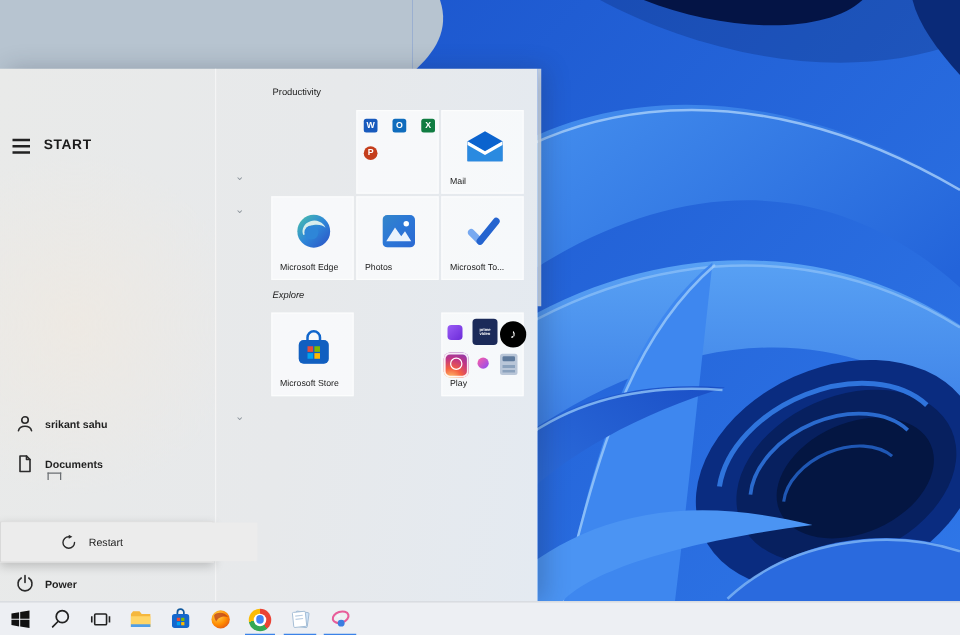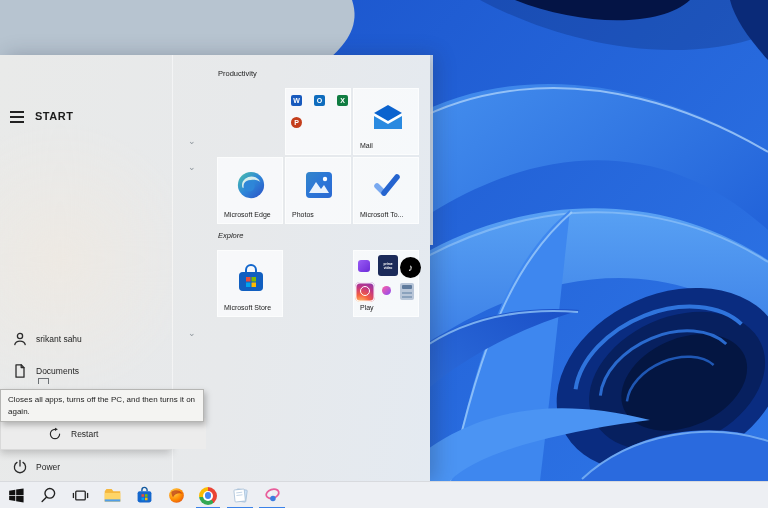--- a/index.html
+++ b/index.html
@@ -16,21 +16,21 @@
      background:linear-gradient(100deg,#e9eae9 0%,#e7e9eb 55%,#e4eaf1 100%);
      box-shadow:6px 0 18px rgba(30,40,60,.25);}
   #sidebar{left:0;top:0;width:172px;height:426px;
      background:radial-gradient(circle at 35% 48%, rgba(242,233,222,.55), rgba(242,233,222,0) 55%);
      border-right:1px solid rgba(255,255,255,.5);}
   #menu-header{left:0;top:8px;width:172px;height:26px;margin-top:42px;}
   .hamburger{left:10px;top:6px;width:14px;height:12px;display:flex;flex-direction:column;justify-content:space-between;cursor:pointer;}
   .hamburger i{display:block;height:1.8px;background:#222;}
   #start-title{left:35px;top:5px;font-size:11px;font-weight:bold;letter-spacing:.5px;color:#1b1b1b;}
 
-  .side-row{left:0;width:172px;height:24px;display:flex;align-items:center;color:#1f1f1f;font-size:8.5px;}
+  .side-row{left:0;width:172px;height:24px;display:flex;align-items:center;color:#1f1f1f;font-size:8.5px;font-weight:bold;}
   .side-row .ic{width:16px;height:16px;margin-left:12px;margin-right:8px;flex:0 0 auto;}
   .stroke{fill:none;stroke:#2b2b2b;stroke-width:1.3;stroke-linecap:round;stroke-linejoin:round;}
 
   
   .group-label{font-size:7.5px;color:#1c1c1c;}
   .tile{background:rgba(251,253,254,.78);border:1px solid rgba(255,255,255,.65);box-sizing:border-box;}
   .tile-label{position:absolute;left:6px;bottom:5px;font-size:7px;color:#1b1b1b;white-space:nowrap;}
   .chev{font-size:9px;color:#8d959c;line-height:9px;}
 
   
@@ -138,23 +138,20 @@
   <div class="side-row abs" style="top:304px;">
     <svg class="ic" viewBox="0 0 16 16">
       <path class="stroke" d="M4,1.8 h5.2 l2.8,2.8 v9.6 h-8 z"></path>
       <path class="stroke" d="M9.2,1.8 v2.8 h2.8"></path>
     </svg>
     <span>Documents</span>
   </div>
 
   <div id="pic-frag" class="abs"></div>
 
-  <div id="tooltip" class="abs">
-    <span>Closes all apps, turns off the PC, and then turns it on again.</span>
-  </div>
 
   <div id="flyout" class="abs">
     <div id="flyout-restart">
       <svg class="ic" viewBox="0 0 16 16">
         <path class="stroke" d="M13.3,8 A5.3,5.3 0 1 1 8,2.7"></path>
         <polygon points="8,0.9 8,4.5 11.3,2.7" fill="#2b2b2b"></polygon>
       </svg>
       <span>Restart</span>
     </div>
   </div>

